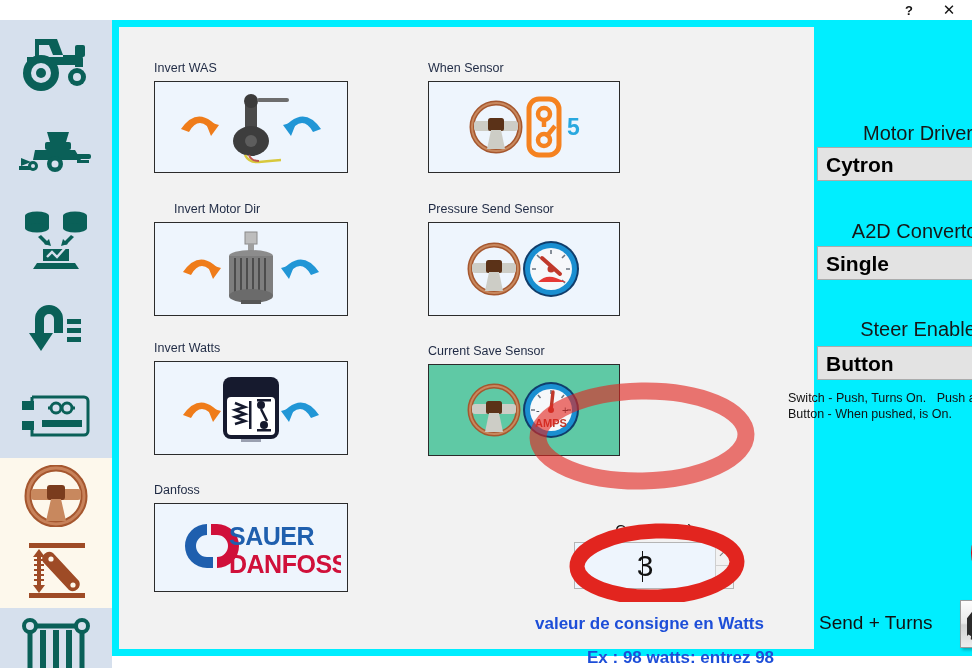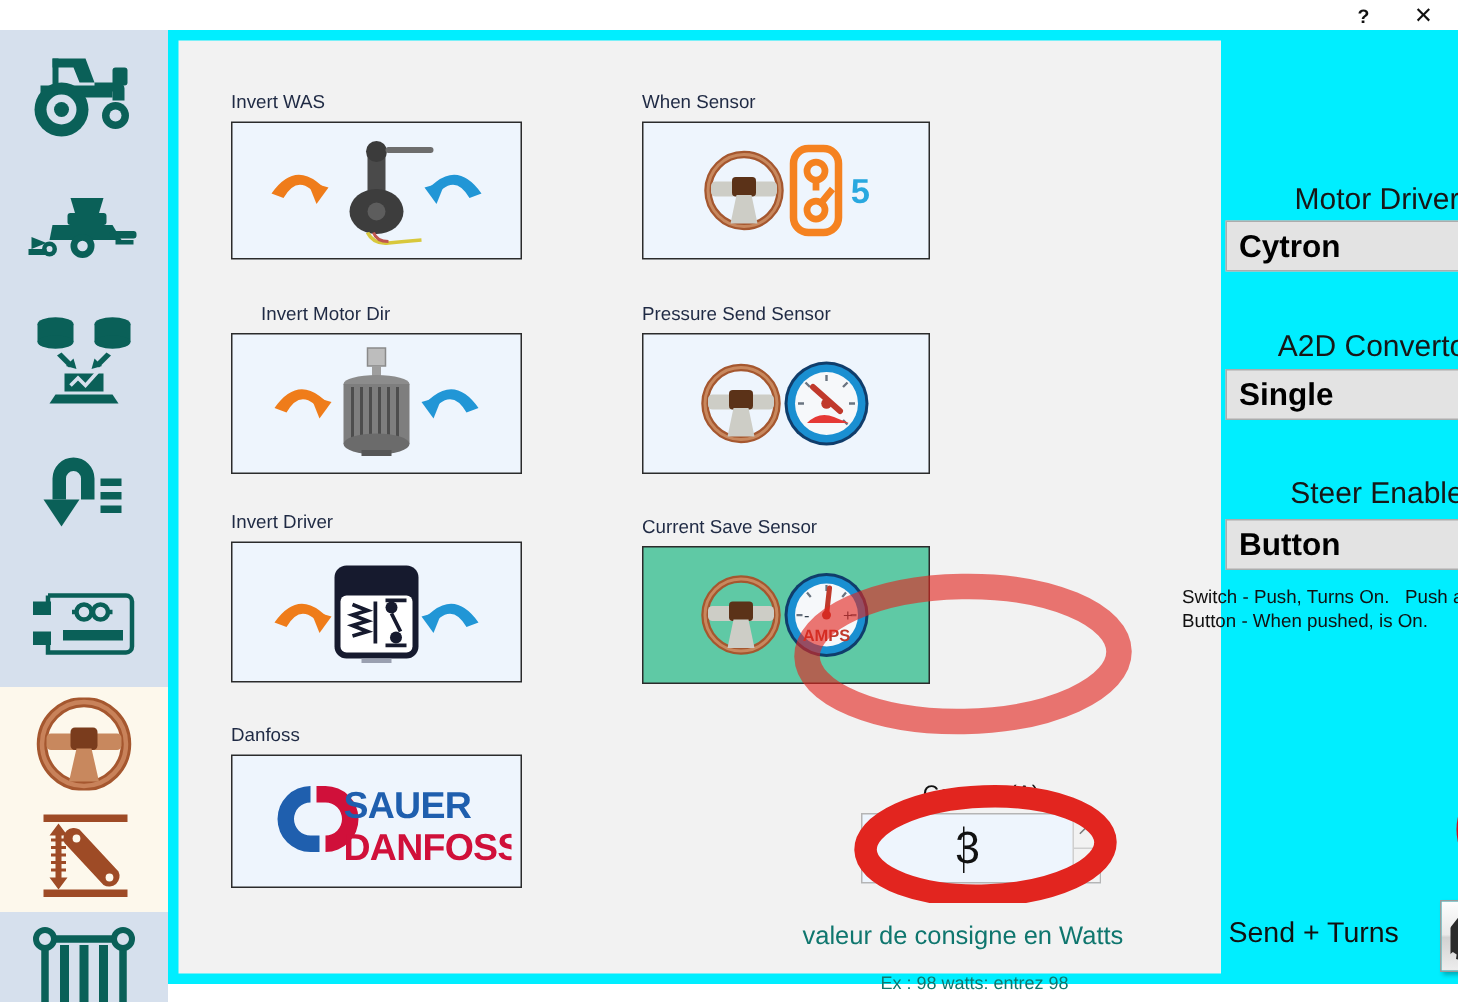--- a/index.html
+++ b/index.html
@@ -145,26 +145,26 @@
   .spin-half.down::after{ transform: rotate(45deg);   top: 5px; }
 
   
   #send-save {
     position: absolute; left: 700px; top: 585px;
     font-size: 19px; color: #111;
     font-family: "Liberation Sans", sans-serif; white-space: nowrap;
   }
   .fr-note {
     position: absolute;
-    color: #0f766e; font-weight: normal;
+    color: #1d4ed8; font-weight: bold;
     font-family: "Liberation Sans", sans-serif;
     white-space: nowrap;
   }
   #fr-1 { left: 416px; top: 587px; font-size: 17px; }
-  #fr-2 { left: 468px; top: 621px; font-size: 12px; }
+  #fr-2 { left: 468px; top: 621px; font-size: 17px; }
 
   
   #warning-icon {
     position: absolute; left: 851px; top: 487px;
     width: 78px; height: 78px;
   }
   #apply-button {
     position: absolute; left: 841px; top: 573px;
     width: 90px; height: 48px;
     background: linear-gradient(180deg,#fdfdfd 0%,#e9e9e9 48%,#d2d2d2 52%,#ededed 100%);
@@ -371,21 +371,21 @@
         <rect x="68" y="30" width="44" height="40" fill="#7e7e7e"></rect>
         <g stroke="#4d4d4d" stroke-width="2">
           <path d="M74 32 v38 M80 32 v38 M86 32 v38 M92 32 v38 M98 32 v38 M104 32 v38"></path>
         </g>
         <ellipse cx="90" cy="70" rx="22" ry="7" fill="#6b6b6b"></ellipse>
         <rect x="80" y="74" width="20" height="4" fill="#565656"></rect>
       </svg>
     </span>
   </div>
 
-  <div class="card-label" style="left:35px; top:314px;">Invert Driver</div>
+  <div class="card-label" style="left:35px; top:314px;">Invert Watts</div>
   <div class="card-box" style="left:35px; top:334px; width:194px; height:94px;">
     <span>
       <svg width="180" height="86" viewBox="0 0 180 86">
         <path d="M22 50 q14-20 30-8 l5 4 -4 5 -5-4 q-10-8-18 6z" fill="#ef7c1a"></path>
         <path d="M46 42 l14 4 -8 11z" fill="#ef7c1a"></path>
         <path d="M158 50 q-14-20-30-8 l-5 4 4 5 5-4 q10-8 18 6z" fill="#2196d6"></path>
         <path d="M134 42 l-14 4 8 11z" fill="#2196d6"></path>
         <rect x="62" y="12" width="56" height="62" rx="8" fill="#161a2e"></rect>
         <rect x="66" y="32" width="48" height="38" rx="4" fill="#ffffff"></rect>
         <g fill="#161a2e">

